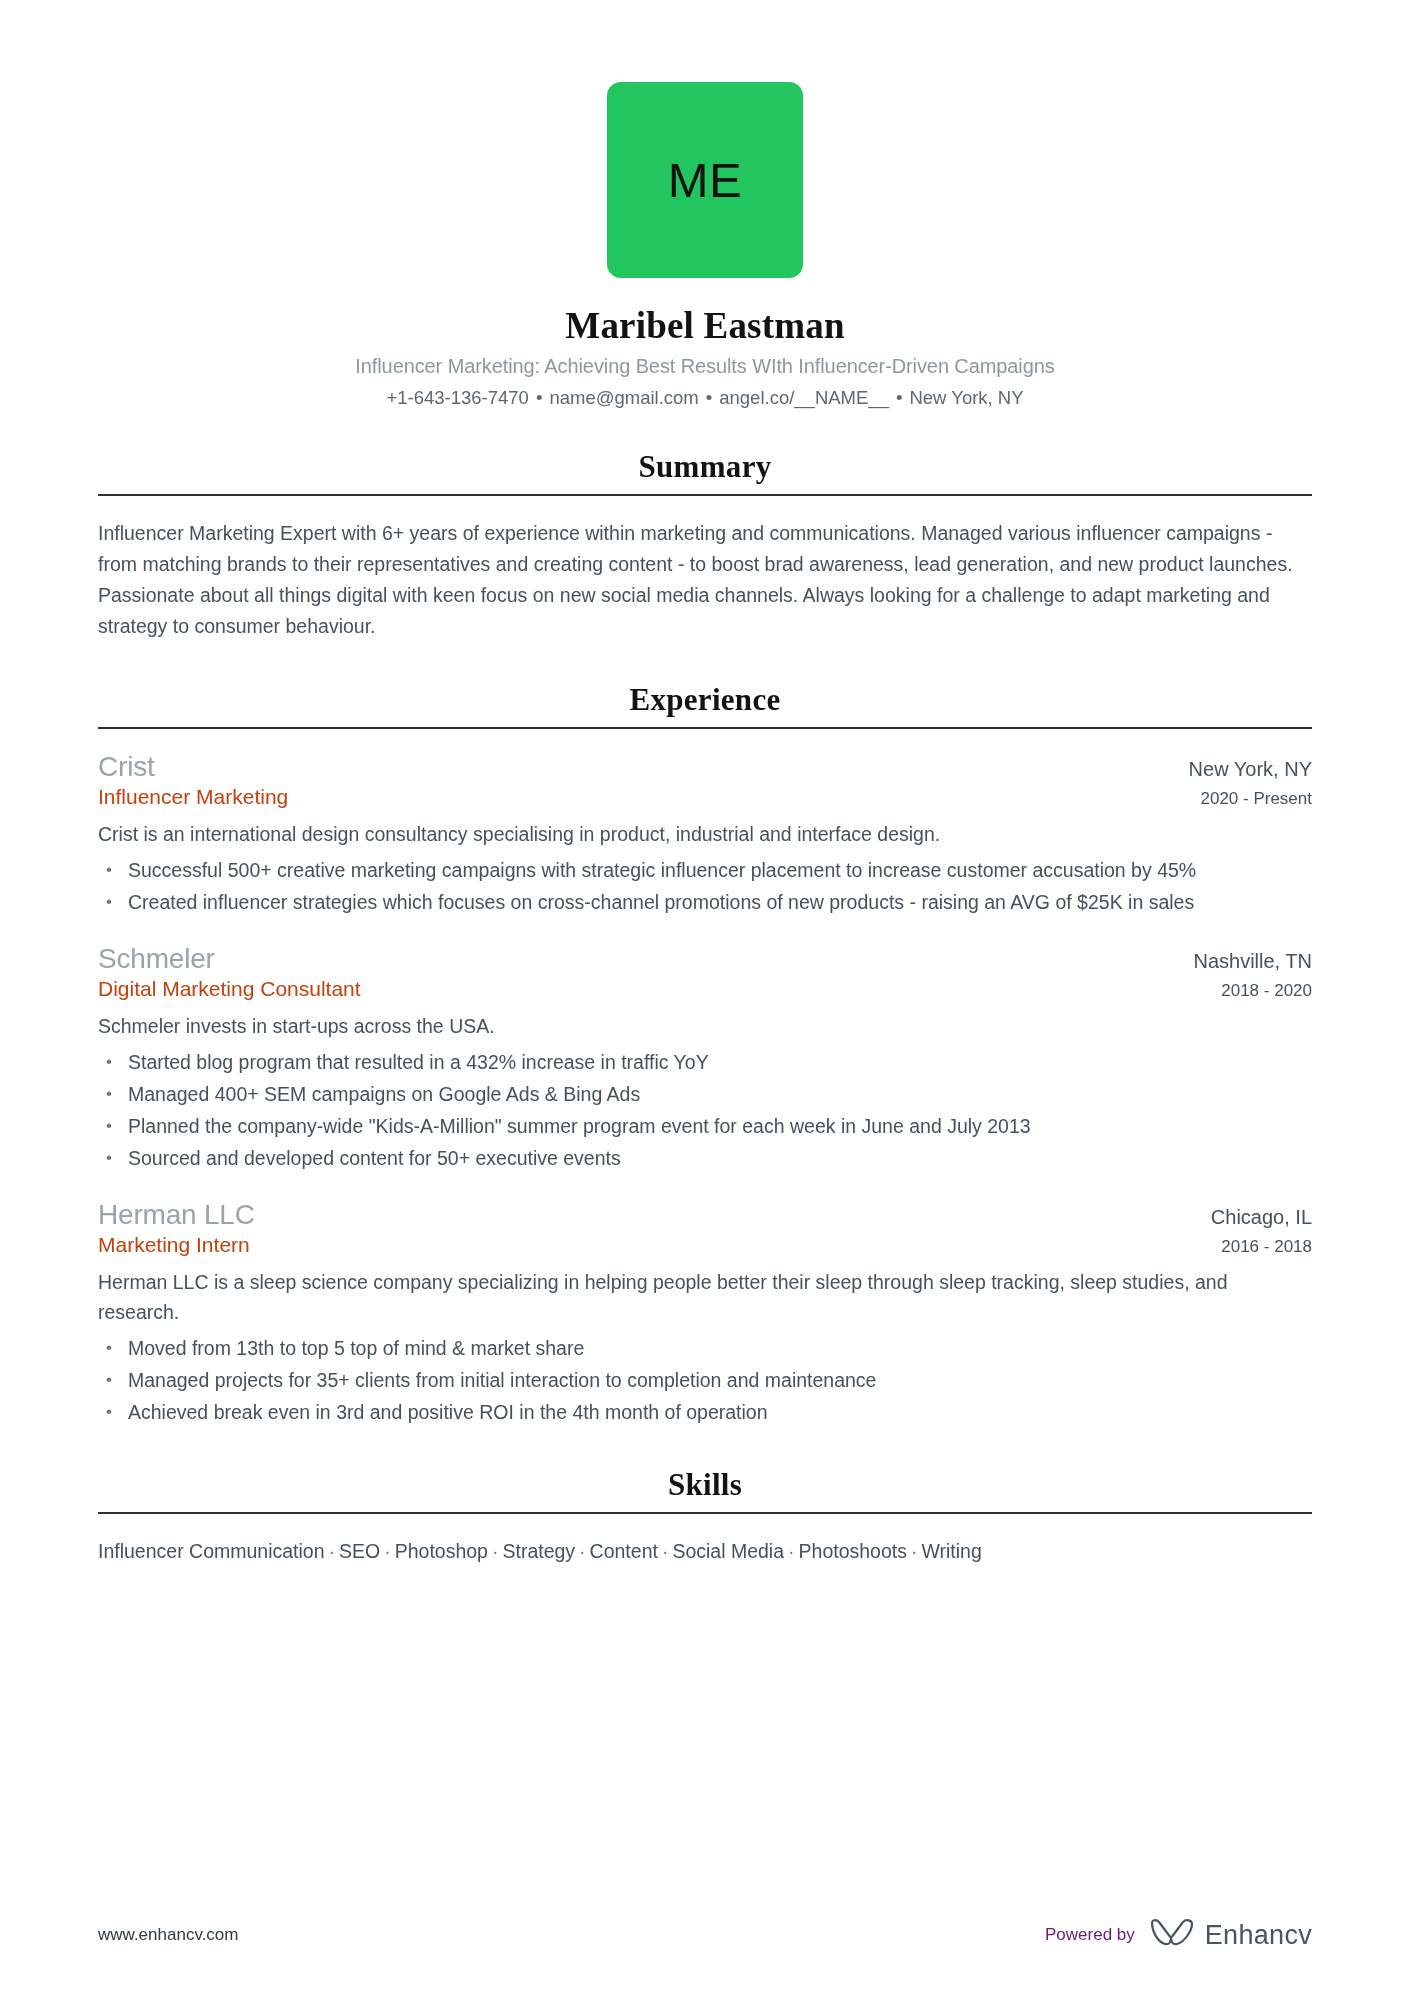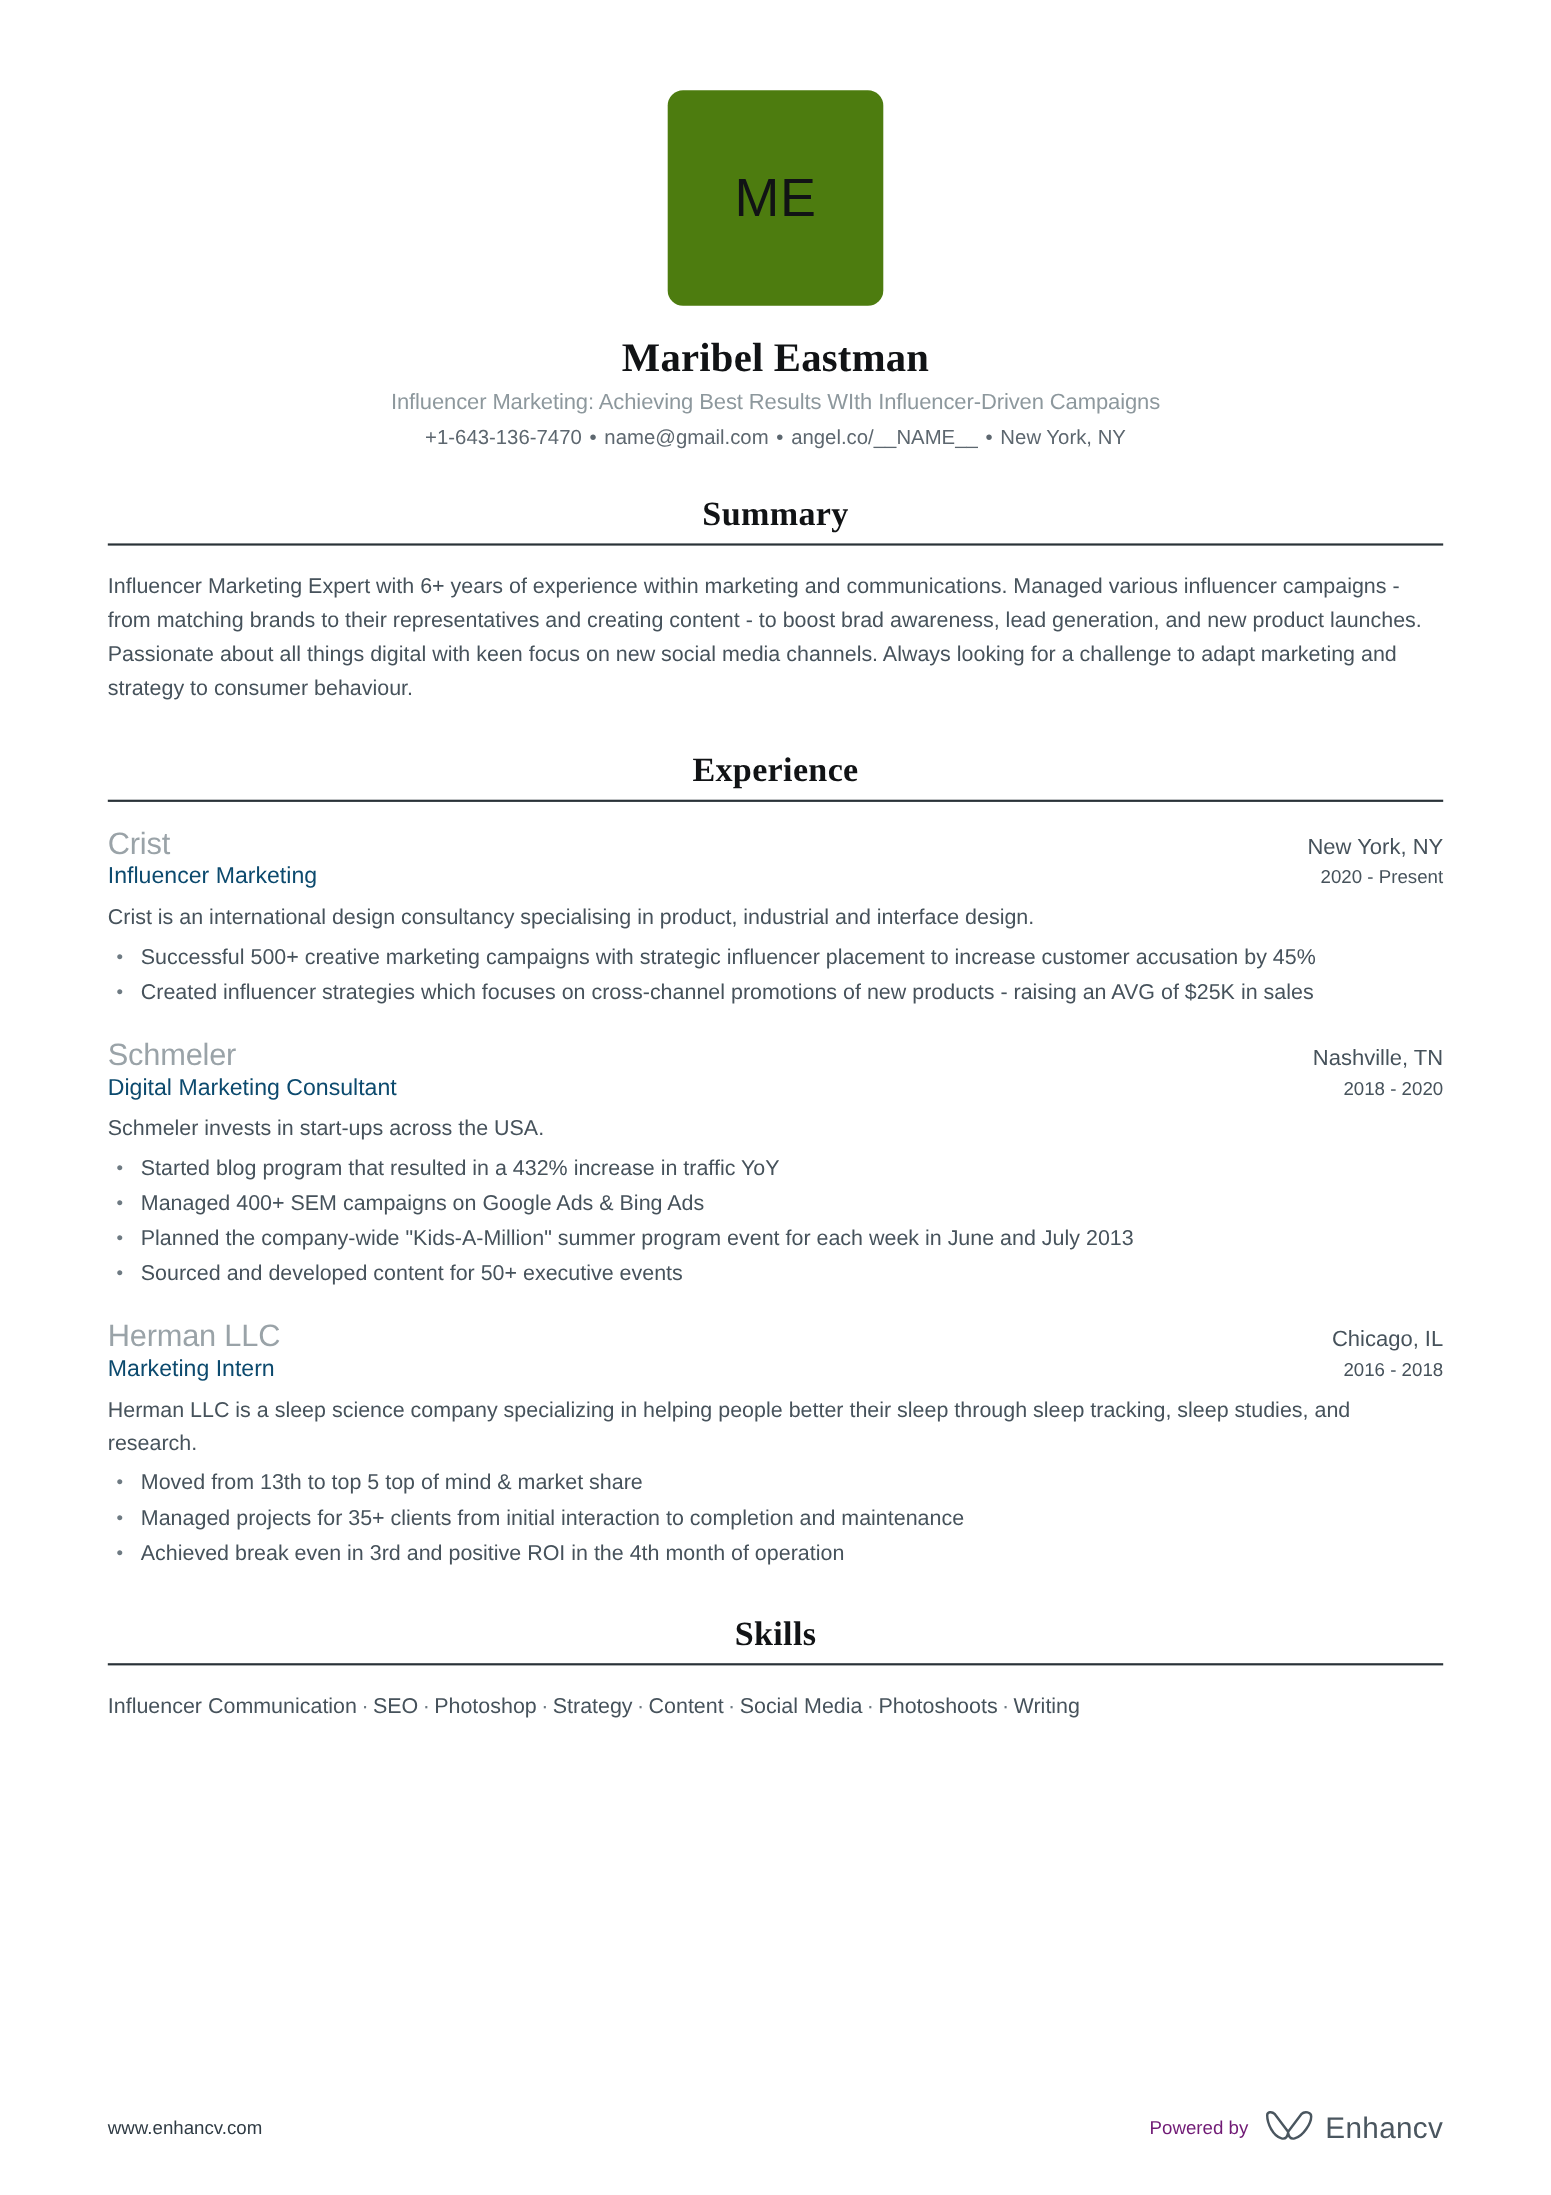--- a/index.html
+++ b/index.html
@@ -32,21 +32,21 @@
 
   
   .avatar-wrap {
     display: flex;
     justify-content: center;
   }
 
   .avatar {
     width: 196px;
     height: 196px;
-    background: #4d7c0f;
+    background: #22c55e;
     border-radius: 14px;
     display: flex;
     align-items: center;
     justify-content: center;
   }
 
   .avatar-initials {
     font-family: "Liberation Sans", sans-serif;
     font-size: 49px;
     color: #111315;
@@ -138,21 +138,21 @@
 
   .exp-row-2 {
     display: flex;
     justify-content: space-between;
     align-items: baseline;
     margin-top: 2px;
   }
 
   .exp-title {
     font-size: 21px;
-    color: #0c4a6e;
+    color: #c2410c;
     font-weight: 400;
   }
 
   .exp-dates {
     font-size: 17px;
     color: #46525b;
   }
 
   .exp-desc {
     margin-top: 10px;

